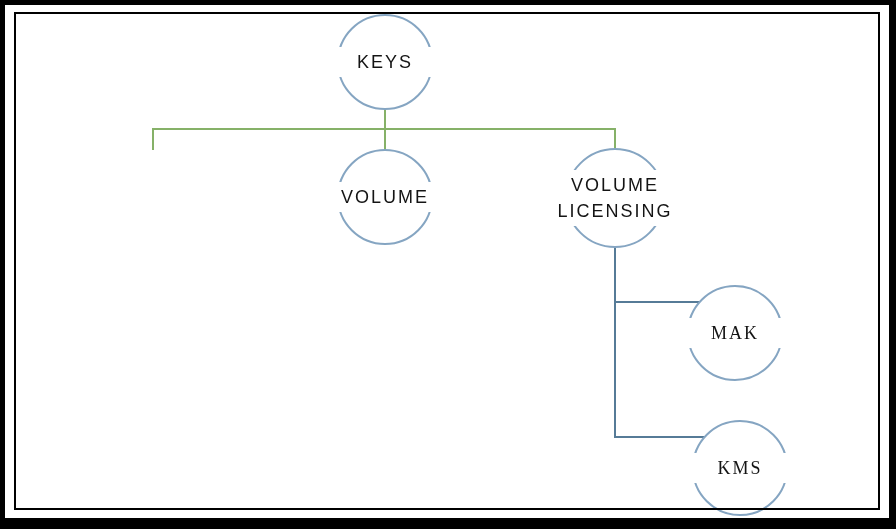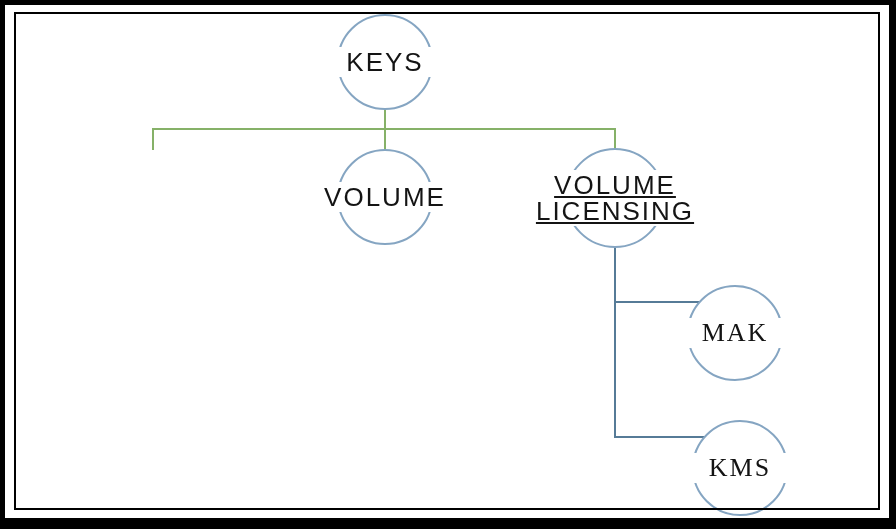--- a/index.html
+++ b/index.html
@@ -47,37 +47,36 @@
     border-radius: 50%;
     z-index: 2;
   }
   .label {
     position: absolute;
     left: 50%;
     top: 50%;
     transform: translate(-50%, -50%);
     background: var(--background, #ffffff);
     color: var(--text, #141414);
-    font-size: 26px;
+    font-size: 18px;
     line-height: 30px;
     letter-spacing: 2px;
     white-space: nowrap;
     text-align: center;
     padding: 0 8px;
     min-width: 100px;
     box-sizing: border-box;
     z-index: 3;
   }
   .label.wrap {
     white-space: normal;
     width: 180px;
     min-width: 0;
     line-height: 26px;
     padding: 2px 0;
-    text-decoration: underline;
   }
   
   .conn {
     position: absolute;
     z-index: 1;
   }
   .conn.h { height: 2px; }
   .conn.v { width: 2px; }
   .conn.green { background: var(--keys-branch, #86b168); }
   .conn.blue  { background: var(--volume-branch, #567b97); }

